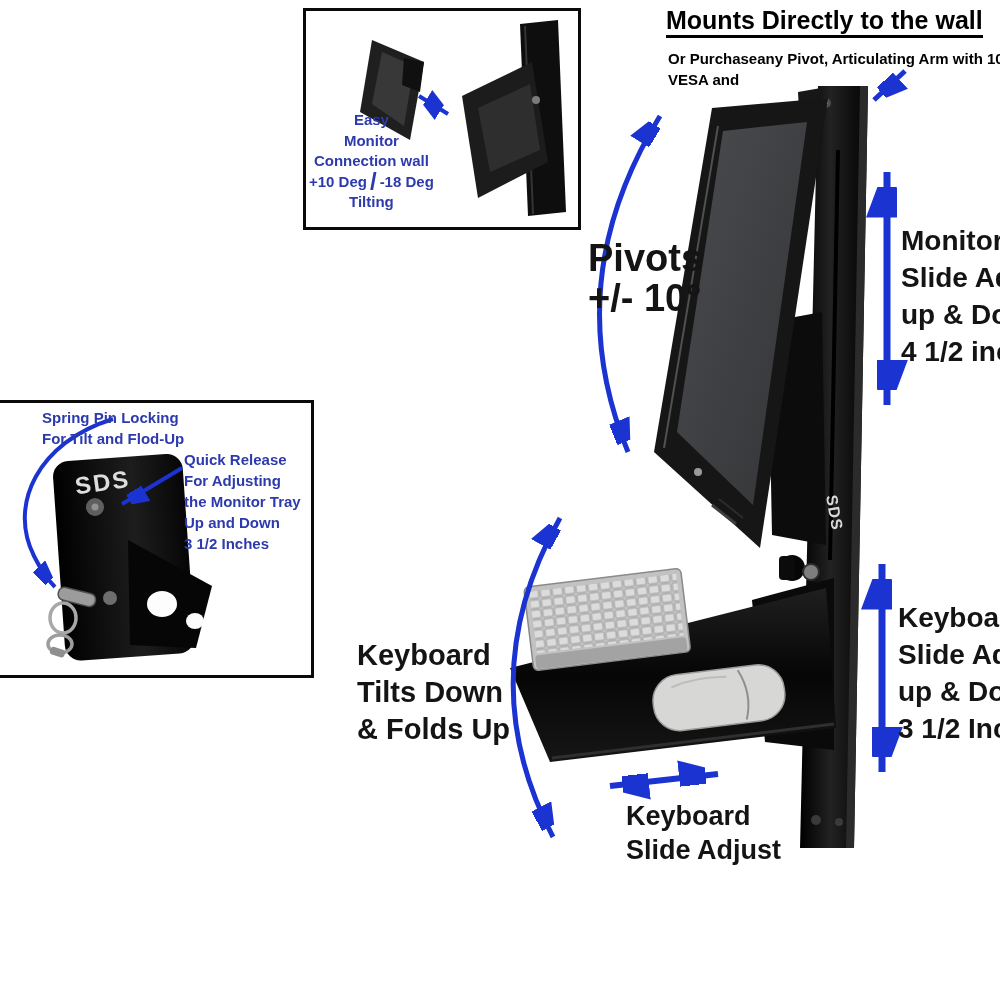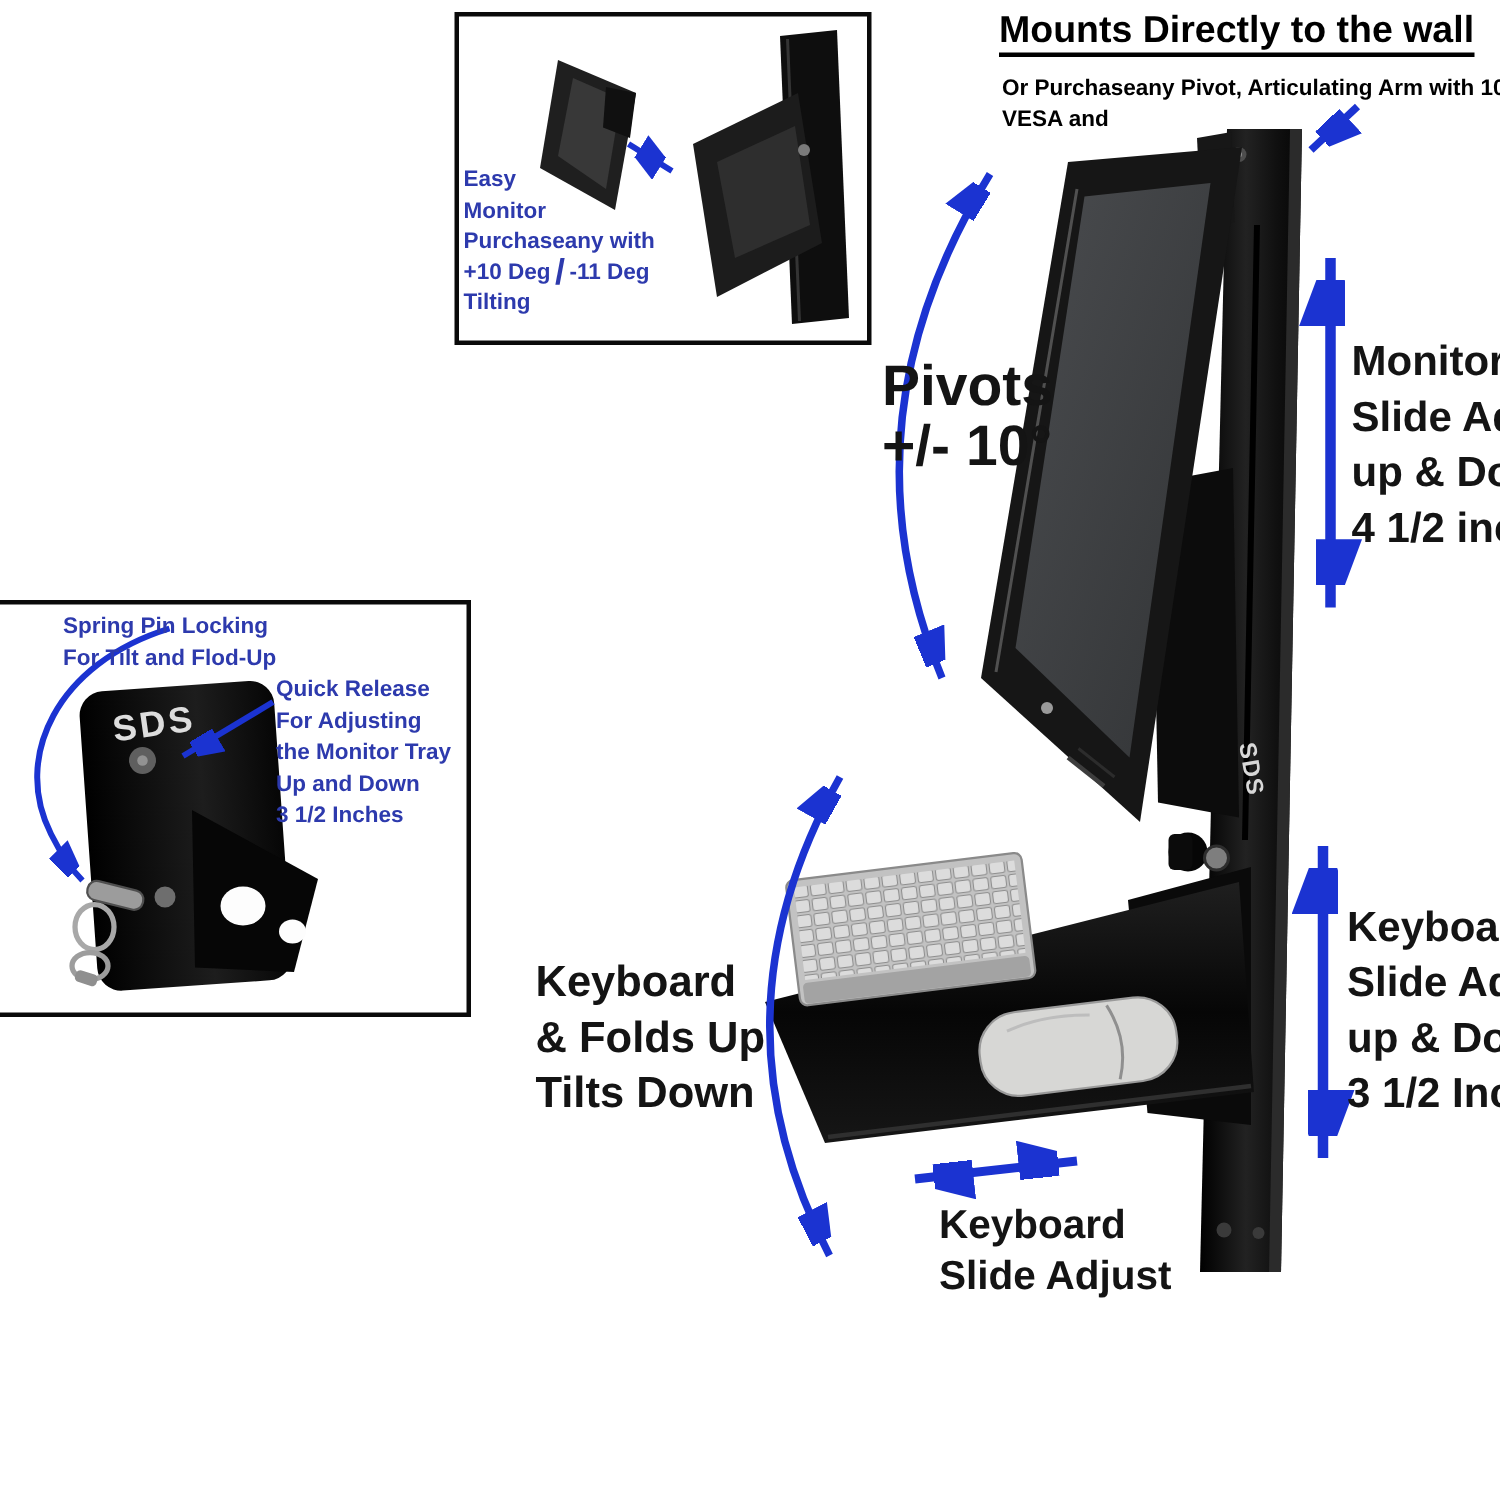--- a/index.html
+++ b/index.html
@@ -27,21 +27,21 @@
   #title .underline{border-bottom:3px solid #000;padding-bottom:1px;}
   #subtitle{
     left:668px;top:48px;font-size:15px;font-weight:bold;line-height:21px;white-space:nowrap;
   }
   #pivots-label{left:588px;top:238px;font-size:38px;line-height:40px;}
   #monitor-slide-label{left:901px;top:222px;font-size:28px;line-height:37px;}
   #keyboard-slide-label{left:898px;top:599px;font-size:28px;line-height:37px;}
   #keyboard-tilts-label{left:357px;top:637px;font-size:29px;line-height:37px;}
   #keyboard-inout-label{left:626px;top:799px;font-size:27px;line-height:34px;}
   #inset-monitor-text{left:309px;top:109px;}
-  #inset-monitor-text .line{height:20.5px;}
+  #inset-monitor-text .line{height:20.5px;text-align:center;}
   .big-slash{font-size:24px;font-weight:bold;vertical-align:-3px;padding:0 3px;}
   #spring-pin-text{left:42px;top:407px;}
   #quick-release-text{left:184px;top:449px;}
   .inset-box{
     position:absolute;border:3px solid #0a0a0a;background:transparent;
   }
   #inset-box-1{left:303px;top:8px;width:272px;height:216px;}
   #inset-box-2{left:-8px;top:400px;width:316px;height:272px;}
   svg.layer{position:absolute;left:0;top:0;}
   .arrow{stroke:var(--arrow-blue,#1b33d1);fill:none;}
@@ -193,34 +193,34 @@
 
 <div id="keyboard-slide-label" class="abs black-label">
   <span class="line">Keyboard</span>
   <span class="line">Slide Adjust</span>
   <span class="line">up &amp; Down</span>
   <span class="line">3 1/2 Inches</span>
 </div>
 
 <div id="keyboard-tilts-label" class="abs black-label">
   <span class="line">Keyboard</span>
+  <span class="line">Tilts Down</span>
   <span class="line">&amp; Folds Up</span>
-  <span class="line">Tilts Down</span>
 </div>
 
 <div id="keyboard-inout-label" class="abs black-label">
   <span class="line">Keyboard</span>
   <span class="line">Slide Adjust</span>
 </div>
 
 <div id="inset-monitor-text" class="abs blue-note">
   <span class="line">Easy</span>
   <span class="line">Monitor</span>
-  <span class="line">Purchaseany with</span>
-  <span class="line"><span>+10 Deg</span><span class="big-slash">/</span><span>-11 Deg</span></span>
+  <span class="line">Connection wall</span>
+  <span class="line"><span>+10 Deg</span><span class="big-slash">/</span><span>-18 Deg</span></span>
   <span class="line">Tilting</span>
 </div>
 
 <div id="spring-pin-text" class="abs blue-note">
   <span class="line">Spring Pin Locking</span>
   <span class="line">For Tilt and Flod-Up</span>
 </div>
 
 <div id="quick-release-text" class="abs blue-note">
   <span class="line">Quick Release</span>

